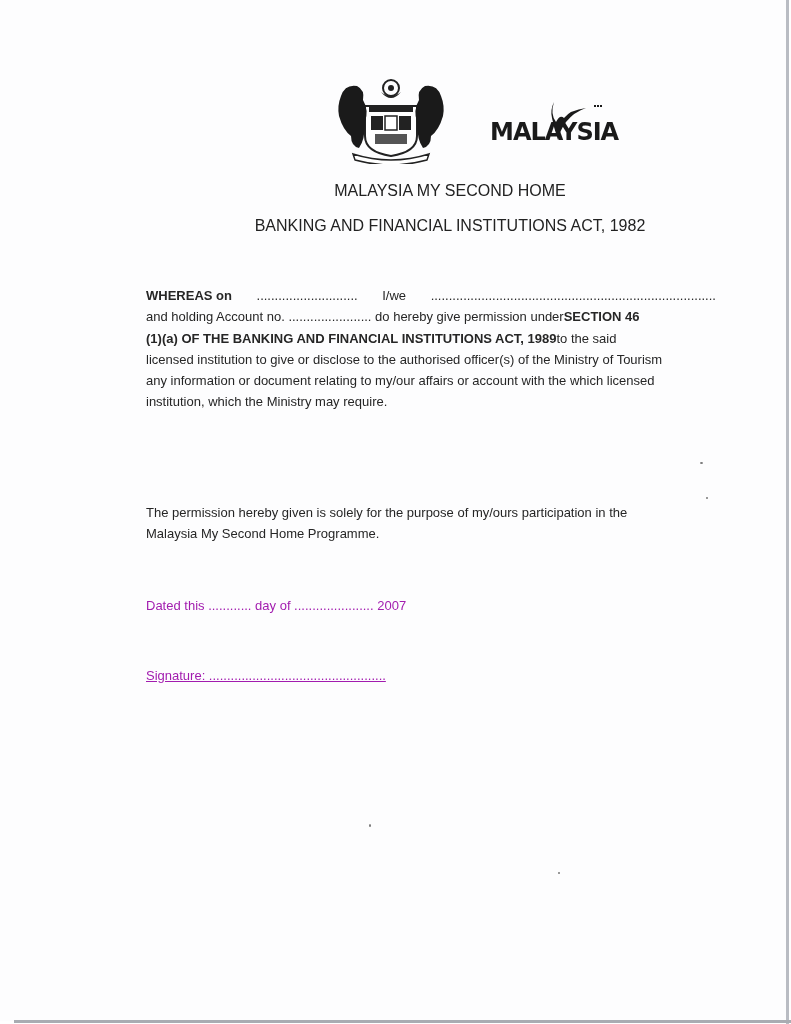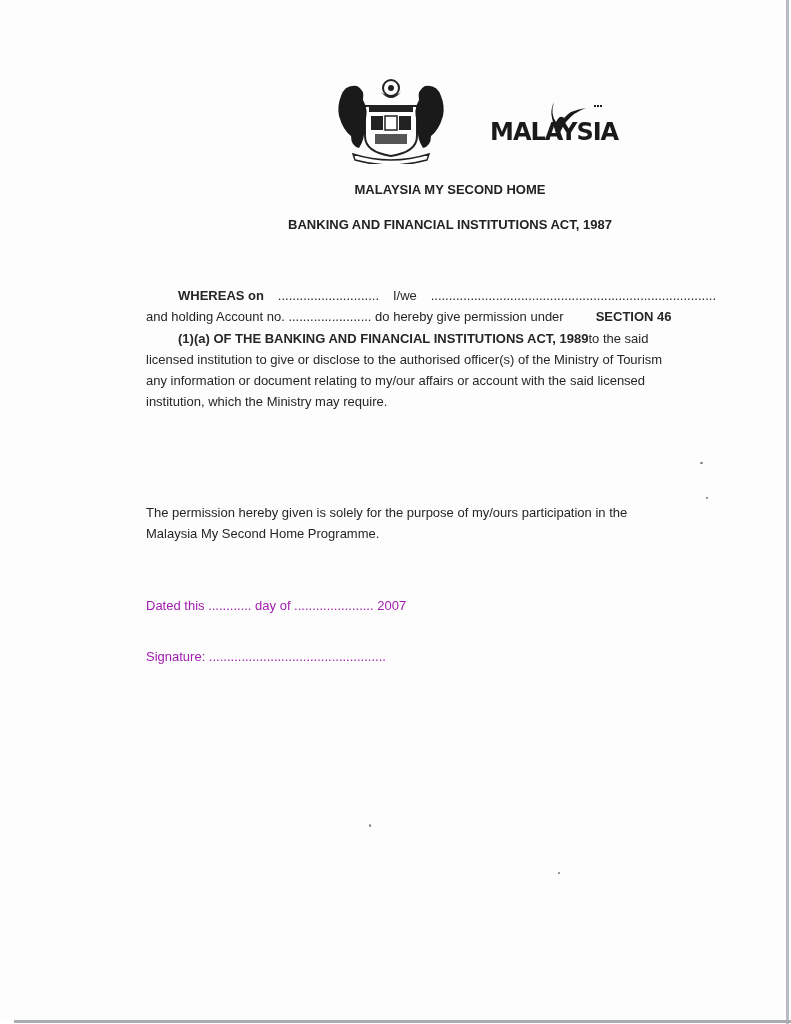--- a/index.html
+++ b/index.html
@@ -11,34 +11,34 @@
   }
   .page { position:absolute; left:0; top:0; width:786px; height:1021px; background:#fdfdfe; }
   .edge-right { position:absolute; left:786px; top:0; width:3px; height:1024px; background:#b9bcc3; }
   .edge-bottom { position:absolute; left:14px; top:1020px; width:777px; height:3px; background:#a9acb2; }
   .crest { position:absolute; left:335px; top:76px; width:112px; height:88px; }
   .brand { position:absolute; left:478px; top:100px; width:115px; height:50px;margin-left:12px; }
   .brand-text {
     position:absolute; left:0; top:18px; font-weight:bold; font-size:24px; letter-spacing:-1px;
     color:#1a1a1a; font-family:"DejaVu Sans", sans-serif;
   }
-  .title { position:absolute; left:200px; width:500px; text-align:center; font-weight:bold; font-size:13px; color:#222; }
+  .title { position:absolute; left:200px; width:500px; text-align:center; font-weight:normal; font-size:16px; color:#222; }
   .t1 { top:182px; }
   .t2 { top:199px; }
   .t3 { top:217px; }
   .para { position:absolute; left:146px; width:570px; font-size:13px; line-height:21.3px; color:#262626; }
   .line { display:flex; justify-content:space-between; white-space:nowrap; height:21.3px; }
   .line.last { justify-content:flex-start; }
   .line span { display:inline-block; }
-  .b { font-weight:bold;margin-left:32px; }
+  .b { font-weight:bold; }
   .p1 { top:285px; }
   .p2 { top:502px; }
   .single { position:absolute; left:146px; font-size:13px; color:#a21caf; white-space:nowrap; }
   .dated { top:598px; }
-  .sig { top:649px; }
+  .sig { top:668px;text-decoration:underline; }
   .speck { position:absolute; background:#777; border-radius:50%; }
 </style>
 </head>
 <body>
 
 <div class="page">
 
   <svg class="crest" viewBox="0 0 112 88">
 
     <circle cx="56" cy="12" r="8" fill="none" stroke="#222" stroke-width="2"></circle>
@@ -62,40 +62,40 @@
     <span class="brand-text">MALAYSIA</span>
     <svg style="position:absolute;left:50px;top:0" width="65" height="40" viewBox="0 0 65 40">
       <path d="M14 2 Q10 14 16 22 Q20 14 24 18 Q30 10 46 8 Q34 12 26 22 Q20 30 18 40 Q14 28 12 18 Q10 10 14 2Z" fill="#1a1a1a"></path>
       <rect x="54" y="5" width="2" height="2" fill="#1a1a1a"></rect>
       <rect x="57" y="5" width="2" height="2" fill="#1a1a1a"></rect>
       <rect x="60" y="5" width="2" height="2" fill="#1a1a1a"></rect>
     </svg>
   </div>
 
   <div class="title t1">MALAYSIA MY SECOND HOME</div>
-  <div class="title t3">BANKING AND FINANCIAL INSTITUTIONS ACT, 1987</div>
+  <div class="title t3">BANKING AND FINANCIAL INSTITUTIONS ACT, 1982</div>
 
   <div class="para p1">
     <div class="line">
       <span class="b">WHEREAS  on</span>
       <span>............................</span>
       <span>I/we</span>
       <span>...............................................................................</span>
     </div>
     <div class="line">
       <span><span>and holding Account no. ....................... do hereby give permission under </span><span class="b">SECTION 46</span></span>
     </div>
     <div class="line">
       <span><span class="b">(1)(a) OF THE BANKING AND FINANCIAL INSTITUTIONS ACT, 1989</span><span> to the said</span></span>
     </div>
     <div class="line">
       <span>licensed institution to give or disclose to the authorised officer(s) of the Ministry of Tourism</span>
     </div>
     <div class="line">
-      <span>any information or document relating to my/our affairs or account with the said licensed</span>
+      <span>any information or document relating to my/our affairs or account with the which licensed</span>
     </div>
     <div class="line last">
       <span>institution, which the Ministry may require.</span>
     </div>
   </div>
 
   <div class="para p2">
     <div class="line">
       <span>The permission hereby given is solely for the purpose of my/ours participation in the</span>
     </div>

